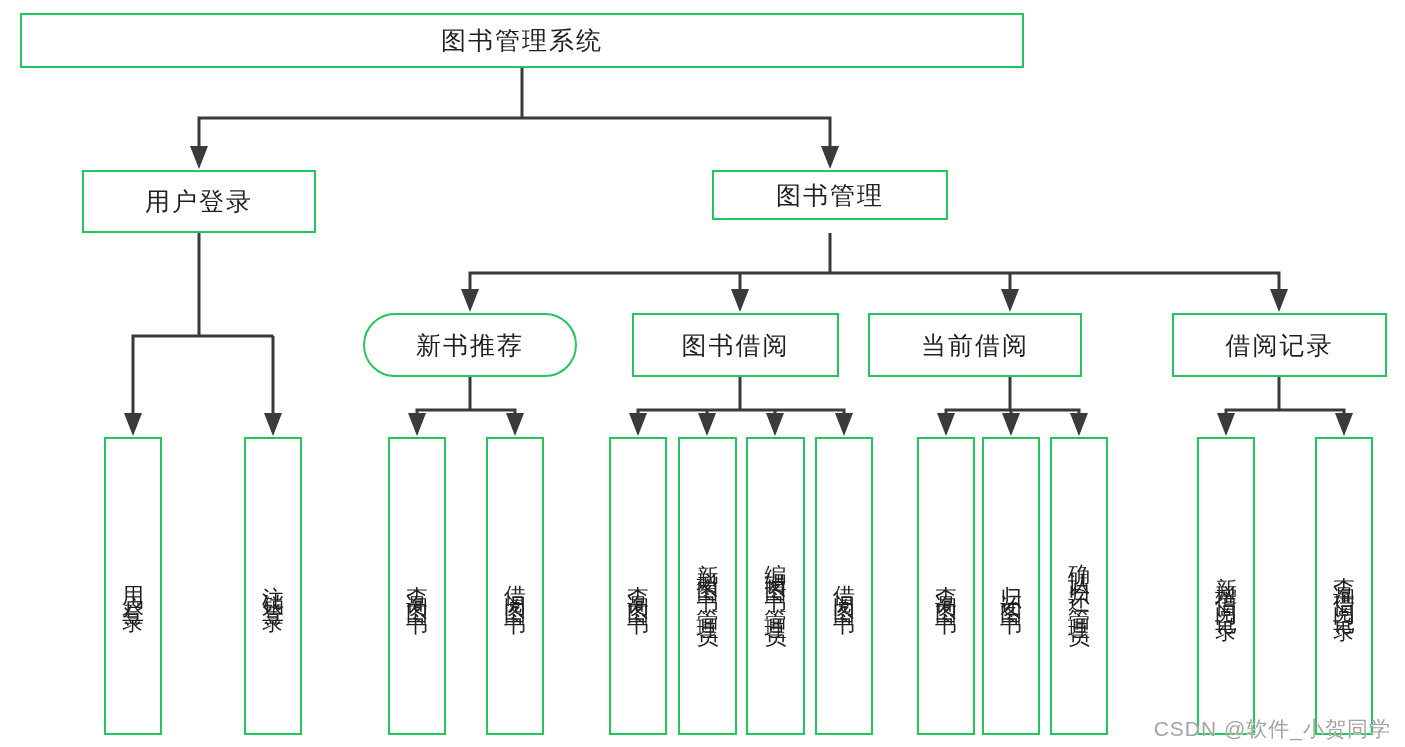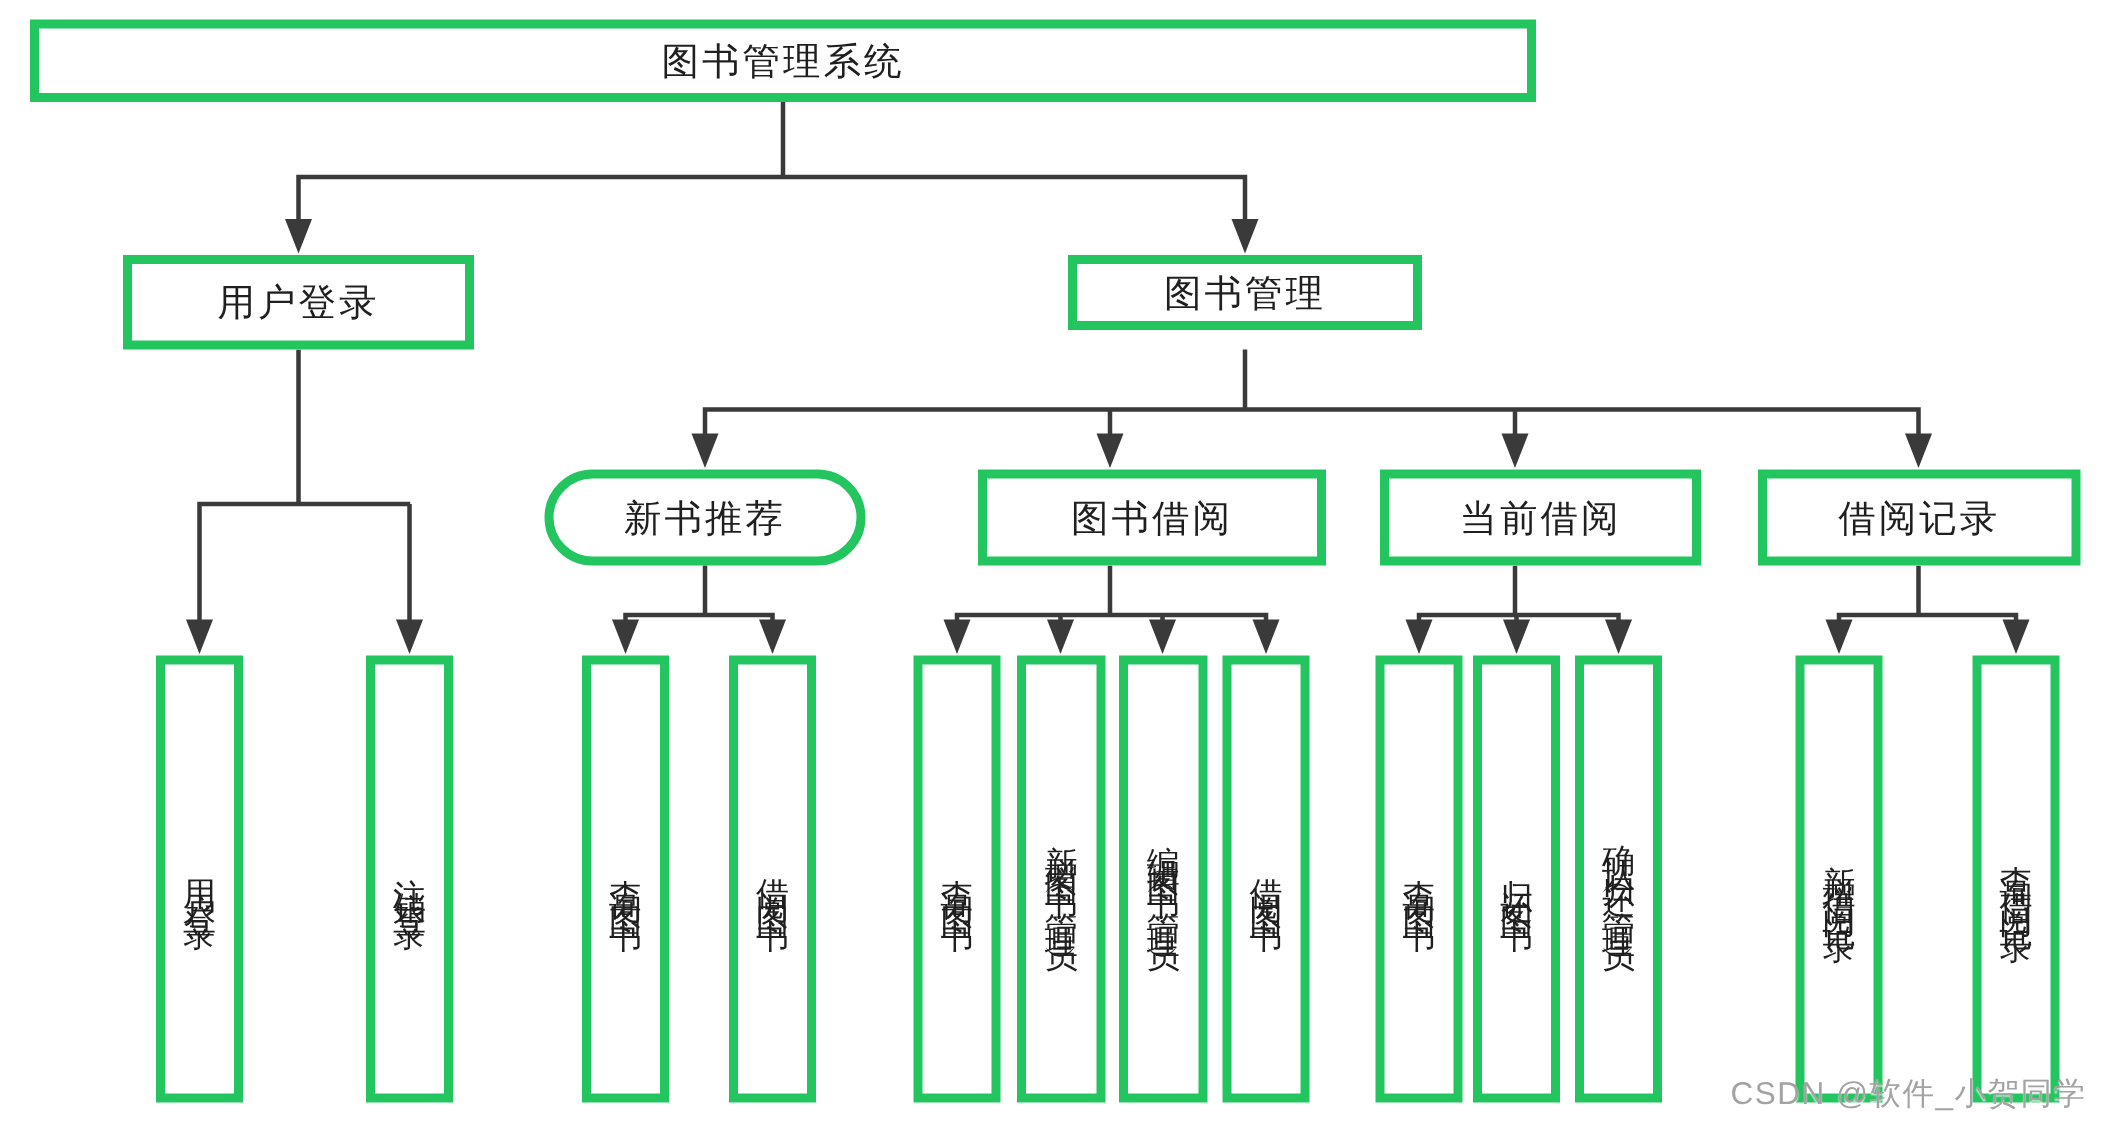--- a/index.html
+++ b/index.html
@@ -9,21 +9,21 @@
     background:#ffffff;
     font-family:"Liberation Sans", sans-serif;
     overflow:hidden;
   }
   #connector-layer {
     position:absolute; left:0; top:0; z-index:1;
   }
   .box {
     position:absolute;
     box-sizing:border-box;
-    border:6px solid #22c55e;
+    border:2px solid #22c55e;
     background:#ffffff;
     display:flex;
     align-items:center;
     justify-content:center;
     color:#1f1f1f;
     z-index:2;
   }
   .hnode { font-size:25px; letter-spacing:2px; }
   .leaf { }
   .vtext {
@@ -81,22 +81,22 @@
       <polygon points="1335,413 1353,413 1344,436"></polygon>
     </g>
   </svg>
 
   <div class="box hnode" style="left:20px; top:13px; width:1004px; height:55px;">图书管理系统</div>
 
   <div class="box hnode" style="left:82px; top:170px; width:234px; height:63px;">用户登录</div>
   <div class="box hnode" style="left:712px; top:170px; width:236px; height:50px;">图书管理</div>
 
   <div class="box hnode" style="left:363px; top:313px; width:214px; height:64px;border-radius:32px;">新书推荐</div>
-  <div class="box hnode" style="left:652px; top:313px; width:232px; height:64px;">图书借阅</div>
-  <div class="box hnode" style="left:920px; top:313px; width:214px; height:64px;">当前借阅</div>
+  <div class="box hnode" style="left:632px; top:313px; width:207px; height:64px;">图书借阅</div>
+  <div class="box hnode" style="left:868px; top:313px; width:214px; height:64px;">当前借阅</div>
   <div class="box hnode" style="left:1172px; top:313px; width:215px; height:64px;">借阅记录</div>
 
   <div class="box leaf" style="left:104px; top:437px; width:58px; height:298px;">
     <span class="vtext">用户登录</span>
   </div>
   <div class="box leaf" style="left:244px; top:437px; width:58px; height:298px;">
     <span class="vtext">注销登录</span>
   </div>
 
   <div class="box leaf" style="left:388px; top:437px; width:58px; height:298px;">

